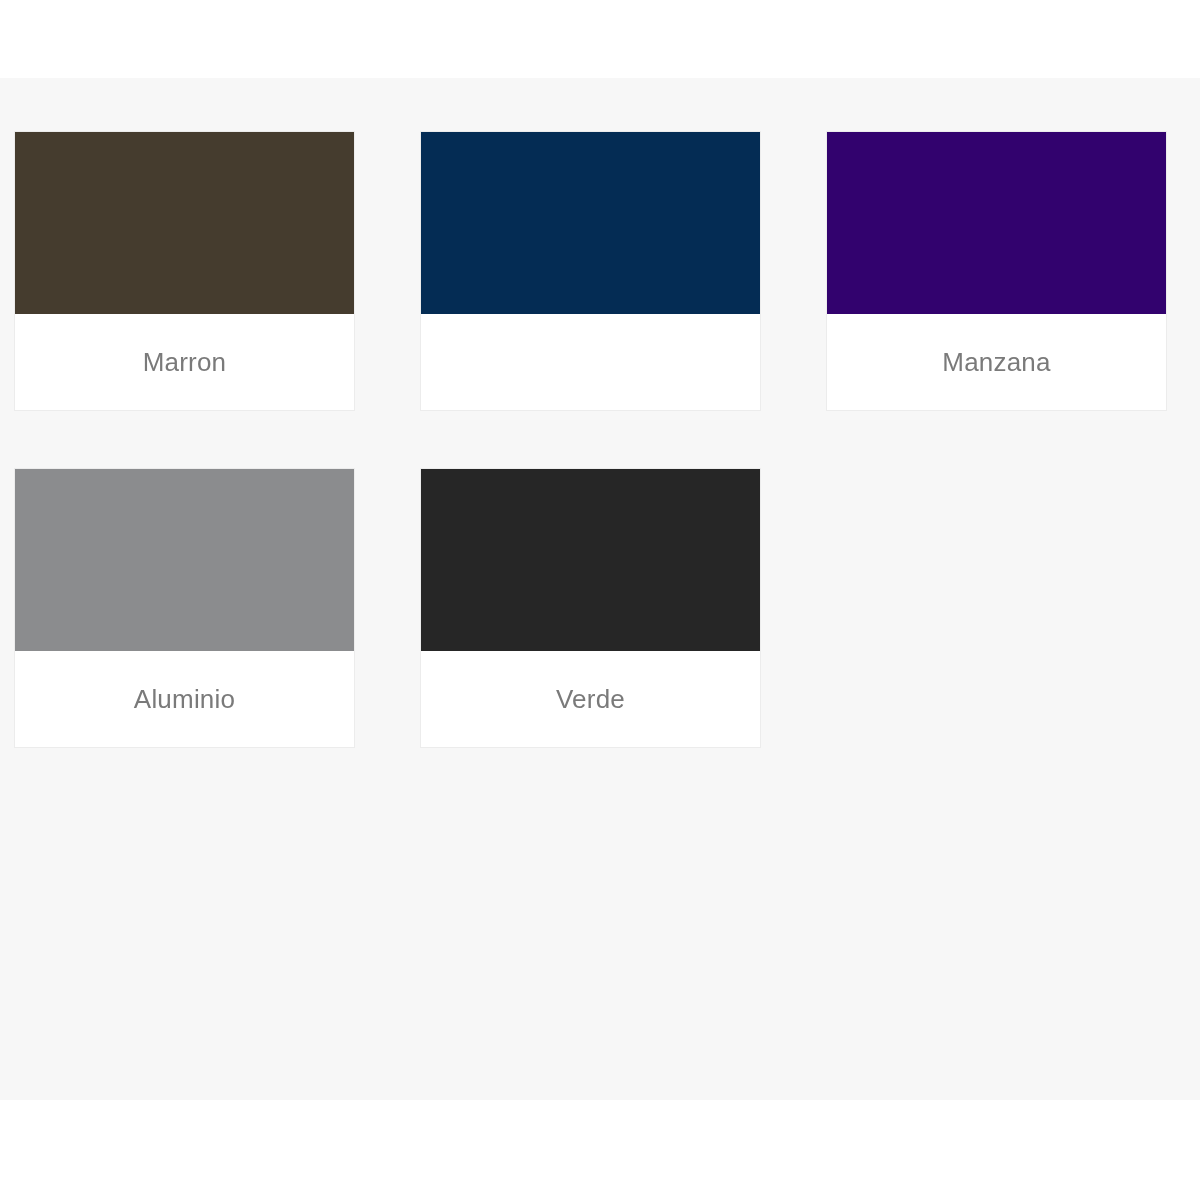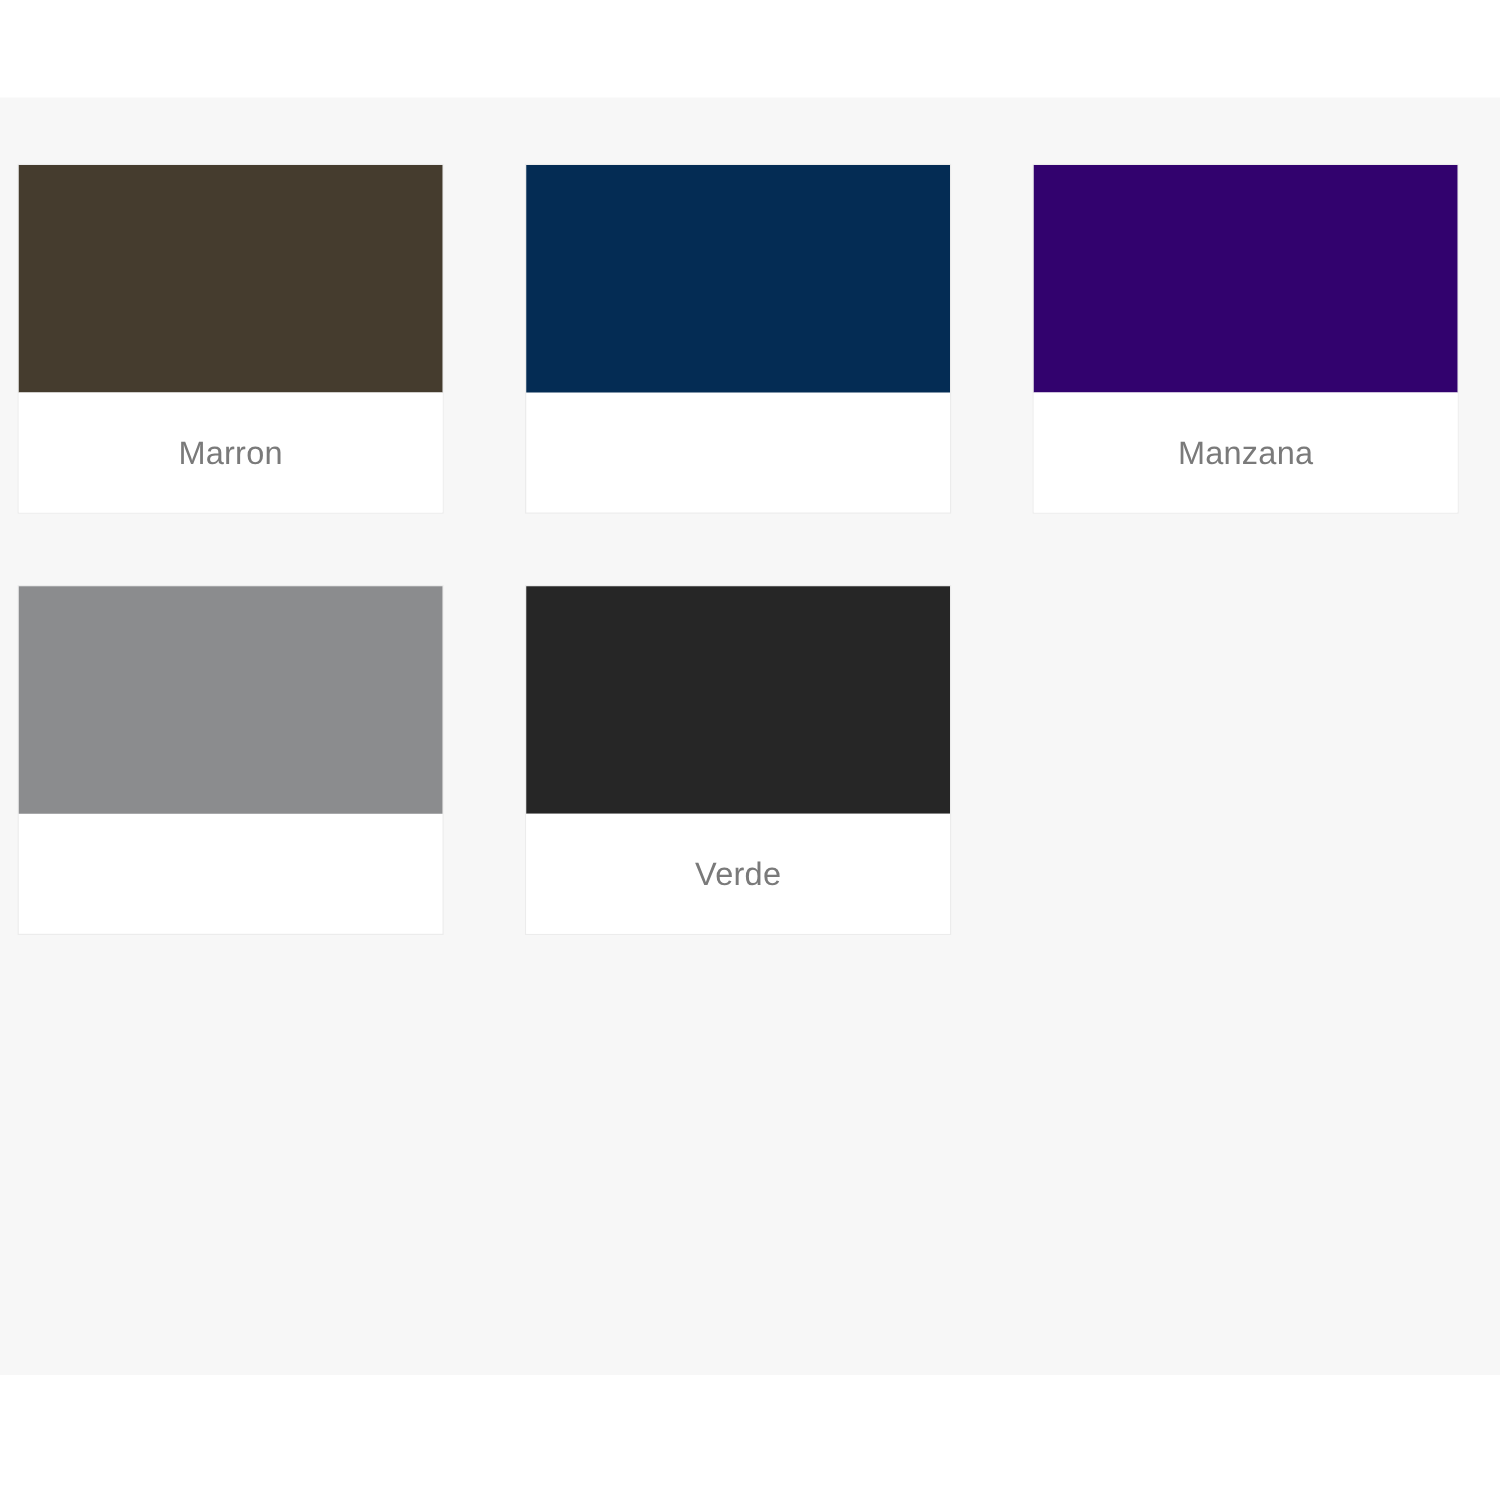--- a/index.html
+++ b/index.html
@@ -92,20 +92,23 @@
 
     <div class="swatch-card">
       <span class="swatch-color" style="background-color: rgb(50, 2, 110);"></span>
       <div class="swatch-label-wrap">
         <span class="swatch-label">Manzana</span>
       </div>
     </div>
 
     <div class="swatch-card">
       <span class="swatch-color" style="background-color: rgb(139, 140, 142);"></span>
+      <div class="swatch-label-wrap">
+        <span class="swatch-label">Aluminio</span>
+      </div>
     </div>
 
     <div class="swatch-card">
       <span class="swatch-color" style="background-color: rgb(38, 38, 38);"></span>
       <div class="swatch-label-wrap">
         <span class="swatch-label">Verde</span>
       </div>
     </div>
 
   </div>

